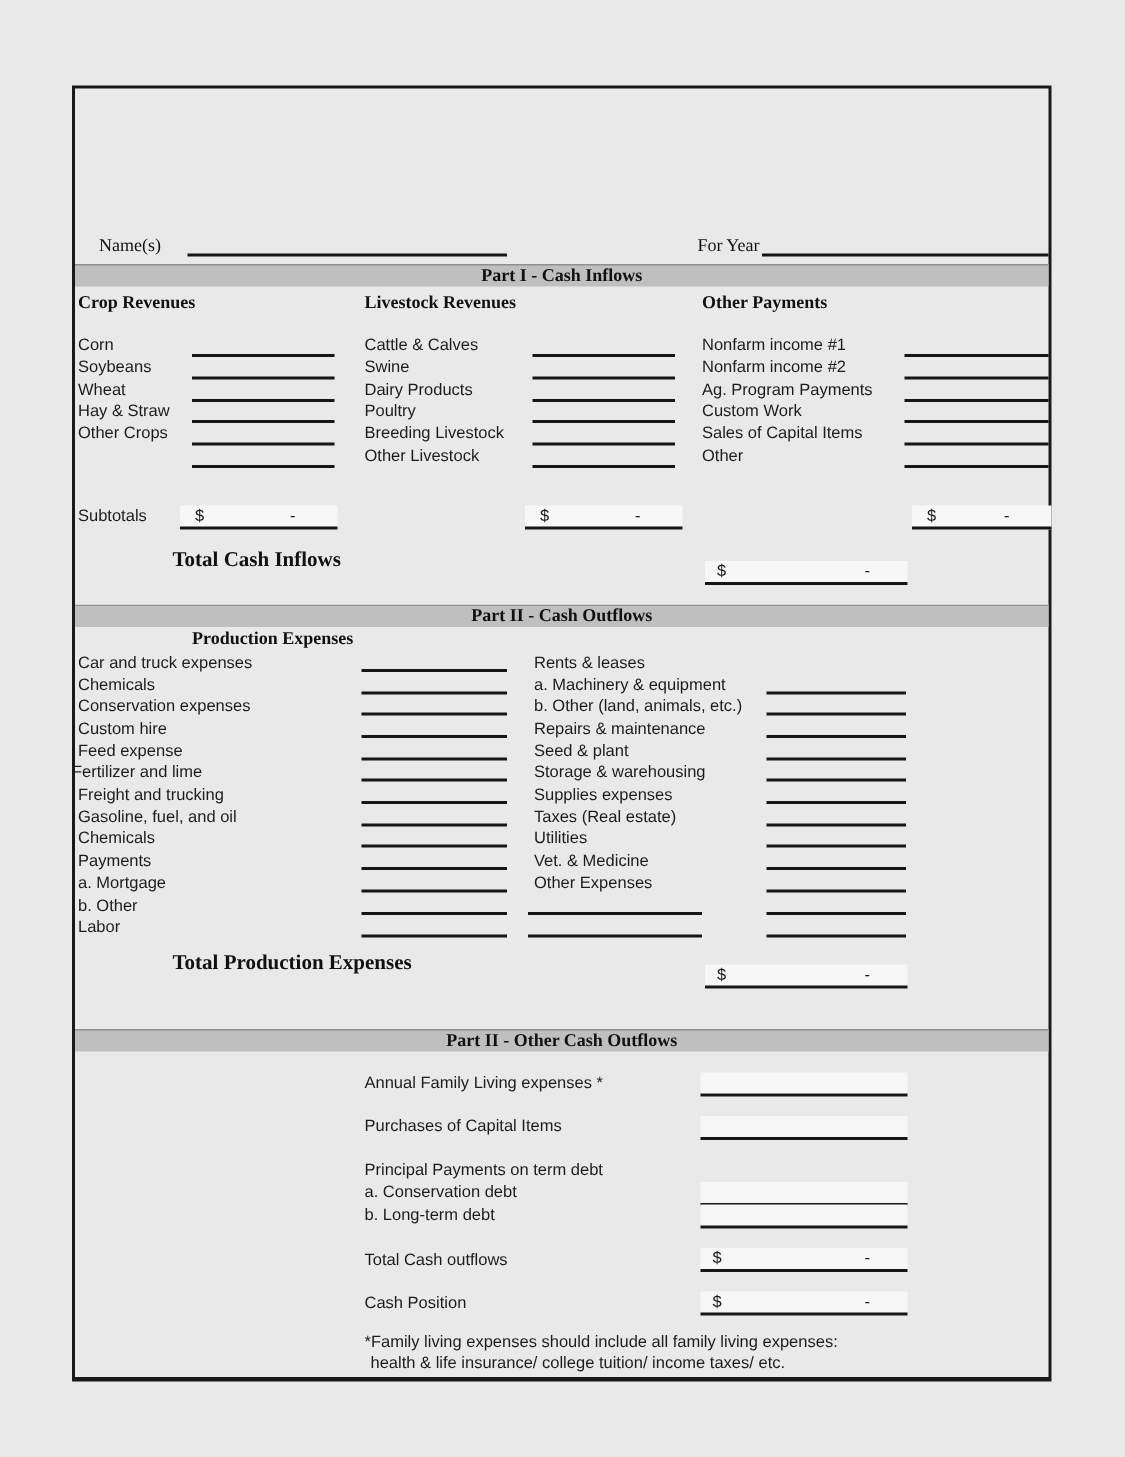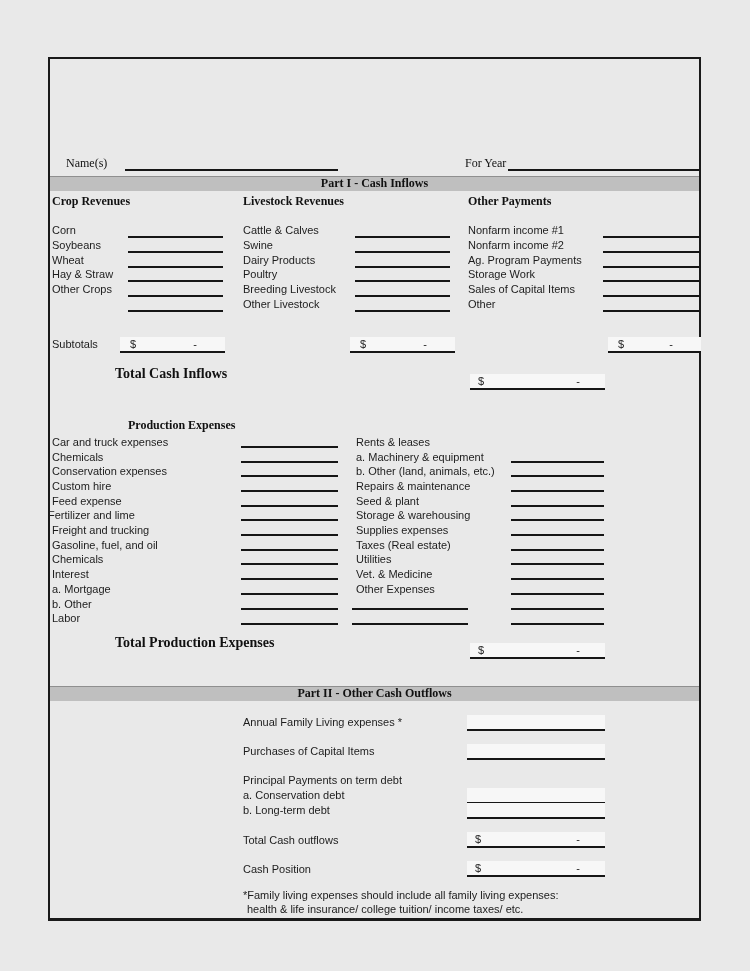--- a/index.html
+++ b/index.html
@@ -58,21 +58,21 @@
   <div class="line" style="left:355px;top:236px;width:95px"></div>
   <div class="line" style="left:355px;top:251px;width:95px"></div>
   <div class="line" style="left:355px;top:266px;width:95px"></div>
   <div class="line" style="left:355px;top:280px;width:95px"></div>
   <div class="line" style="left:355px;top:295px;width:95px"></div>
   <div class="line" style="left:355px;top:310px;width:95px"></div>
 
   <div class="lbl" style="left:468px;top:224px">Nonfarm income #1</div>
   <div class="lbl" style="left:468px;top:239px">Nonfarm income #2</div>
   <div class="lbl" style="left:468px;top:254px">Ag. Program Payments</div>
-  <div class="lbl" style="left:468px;top:268px">Storage Work</div>
+  <div class="lbl" style="left:468px;top:268px">Custom Work</div>
   <div class="lbl" style="left:468px;top:283px">Sales of Capital Items</div>
   <div class="lbl" style="left:468px;top:298px">Other</div>
   <div class="line" style="left:603px;top:236px;width:96px"></div>
   <div class="line" style="left:603px;top:251px;width:96px"></div>
   <div class="line" style="left:603px;top:266px;width:96px"></div>
   <div class="line" style="left:603px;top:280px;width:96px"></div>
   <div class="line" style="left:603px;top:295px;width:96px"></div>
   <div class="line" style="left:603px;top:310px;width:96px"></div>
 
   <div class="lbl" style="left:52px;top:338px">Subtotals</div>
@@ -88,32 +88,33 @@
     <span class="cur">$</span>
     <span class="val">-</span>
   </div>
 
   <div class="big" style="left:115px;top:366px">Total Cash Inflows</div>
   <div class="cell" style="left:470px;top:374px;width:135px">
     <span class="cur" style="left:8px">$</span>
     <span class="val" style="right:25px">-</span>
   </div>
 
+  <div class="bar" style="top:403px">Part II - Cash Outflows</div>
   <div class="hdr" style="left:128px;top:418px">Production Expenses</div>
 
   <div class="lbl" style="left:52px;top:436px">Car and truck expenses</div>
   <div class="lbl" style="left:52px;top:451px">Chemicals</div>
   <div class="lbl" style="left:52px;top:465px">Conservation expenses</div>
   <div class="lbl" style="left:52px;top:480px">Custom hire</div>
   <div class="lbl" style="left:52px;top:495px">Feed expense</div>
   <div class="lbl" style="left:48px;top:509px">Fertilizer and lime</div>
   <div class="lbl" style="left:52px;top:524px">Freight and trucking</div>
   <div class="lbl" style="left:52px;top:539px">Gasoline, fuel, and oil</div>
   <div class="lbl" style="left:52px;top:553px">Chemicals</div>
-  <div class="lbl" style="left:52px;top:568px">Interest</div>
+  <div class="lbl" style="left:52px;top:568px">Payments</div>
   <div class="lbl" style="left:52px;top:583px">a. Mortgage</div>
   <div class="lbl" style="left:52px;top:598px">b. Other</div>
   <div class="lbl" style="left:52px;top:612px">Labor</div>
 
   <div class="line" style="left:241px;top:446px;width:97px"></div>
   <div class="line" style="left:241px;top:461px;width:97px"></div>
   <div class="line" style="left:241px;top:475px;width:97px"></div>
   <div class="line" style="left:241px;top:490px;width:97px"></div>
   <div class="line" style="left:241px;top:505px;width:97px"></div>
   <div class="line" style="left:241px;top:519px;width:97px"></div>

